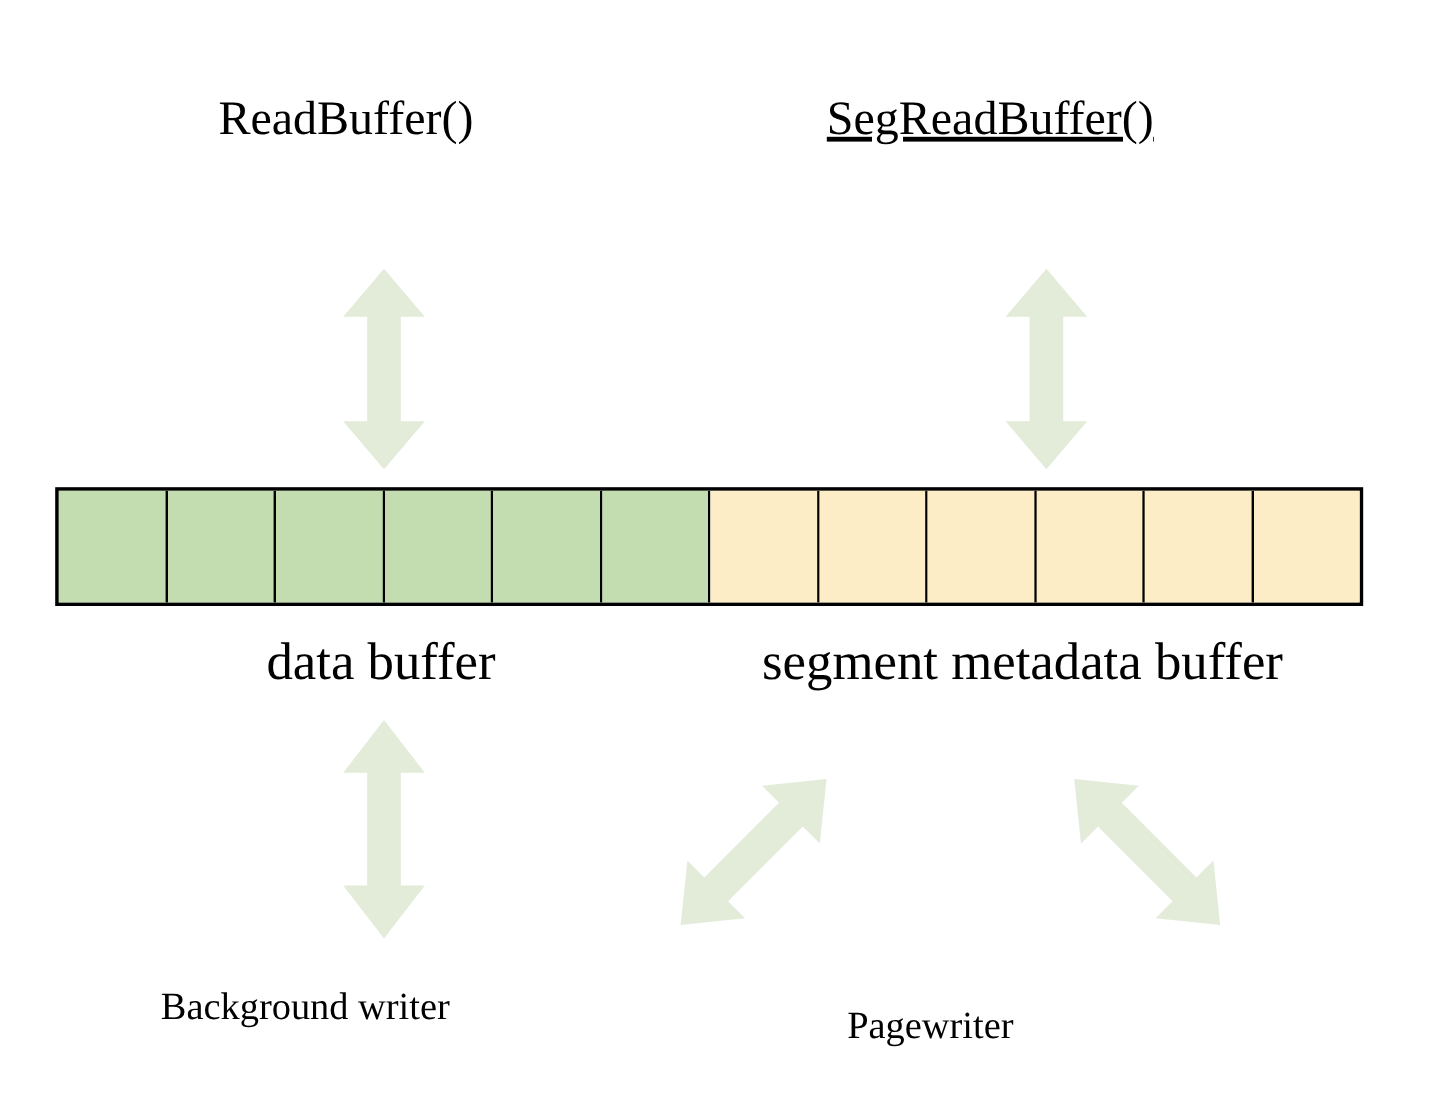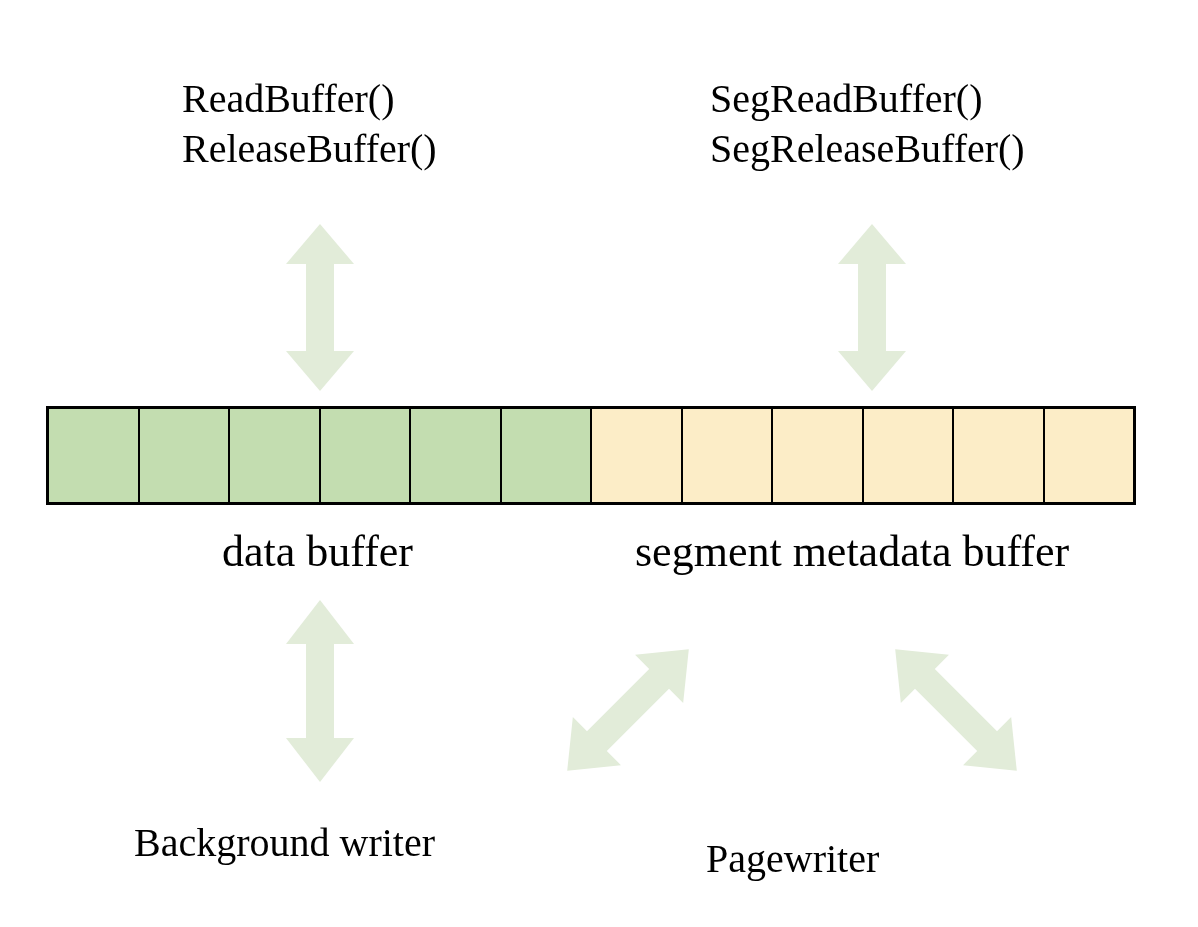--- a/index.html
+++ b/index.html
@@ -22,21 +22,21 @@
     white-space: nowrap;
     color: #000000;
     line-height: 1.25;
   }
 
   
   .api-label {
     font-size: 40px;
   }
   #label-read-release  { left: 182px; top: 74px; }
-  #label-seg-read-release { left: 710px; top: 74px; }
+  #label-seg-read-release { left: 689px; top: 74px; text-decoration: underline; }
   .api-label .api-line { display: block; }
 
   
   #buffer-bar {
     position: absolute;
     left: 46px;
     top: 406px;
     width: 1090px;
     height: 99px;
     box-sizing: border-box;
@@ -52,21 +52,21 @@
   .buffer-cell:last-child { border-right: none; }
   .buffer-cell.data-cell    { background: #c3ddb0; }
   .buffer-cell.segmeta-cell { background: #fcedc7; }
 
   
   .region-caption { font-size: 44px; }
   #caption-data-buffer    { left: 222px; top: 524px; }
   #caption-segment-buffer { left: 635px; top: 524px; }
 
   
-  .component-label { font-size: 40px; }
+  .component-label { font-size: 32px; }
   #label-background-writer { left: 134px; top: 818px; }
   #label-pagewriter        { left: 706px; top: 834px; }
 
   
   .arrow {
     position: absolute;
     pointer-events: none;
   }
   .arrow svg { display: block; overflow: visible; }
 
@@ -76,26 +76,24 @@
   #arrow-pagewriter-data    { left: 500px; top: 586px; }
   #arrow-pagewriter-segmeta { left: 826px; top: 586px; }
 </style>
 </head>
 <body>
 
 <div id="canvas" style="background: rgb(255, 255, 255);">
 
   <div class="label api-label" id="label-read-release">
     <span class="api-line">ReadBuffer()</span>
-    <span class="api-line">ReleaseBuffer()</span>
   </div>
 
   <div class="label api-label" id="label-seg-read-release">
     <span class="api-line">SegReadBuffer()</span>
-    <span class="api-line">SegReleaseBuffer()</span>
   </div>
 
   <div class="arrow" id="arrow-read-buffer">
     <svg width="68" height="167" viewBox="0 0 68 167">
       <polygon points="34,0 68,40 48,40 48,127 68,127 34,167 0,127 20,127 20,40 0,40" fill="#e2ecd9"></polygon>
     </svg>
   </div>
 
   <div class="arrow" id="arrow-segread-buffer">
     <svg width="68" height="167" viewBox="0 0 68 167">

